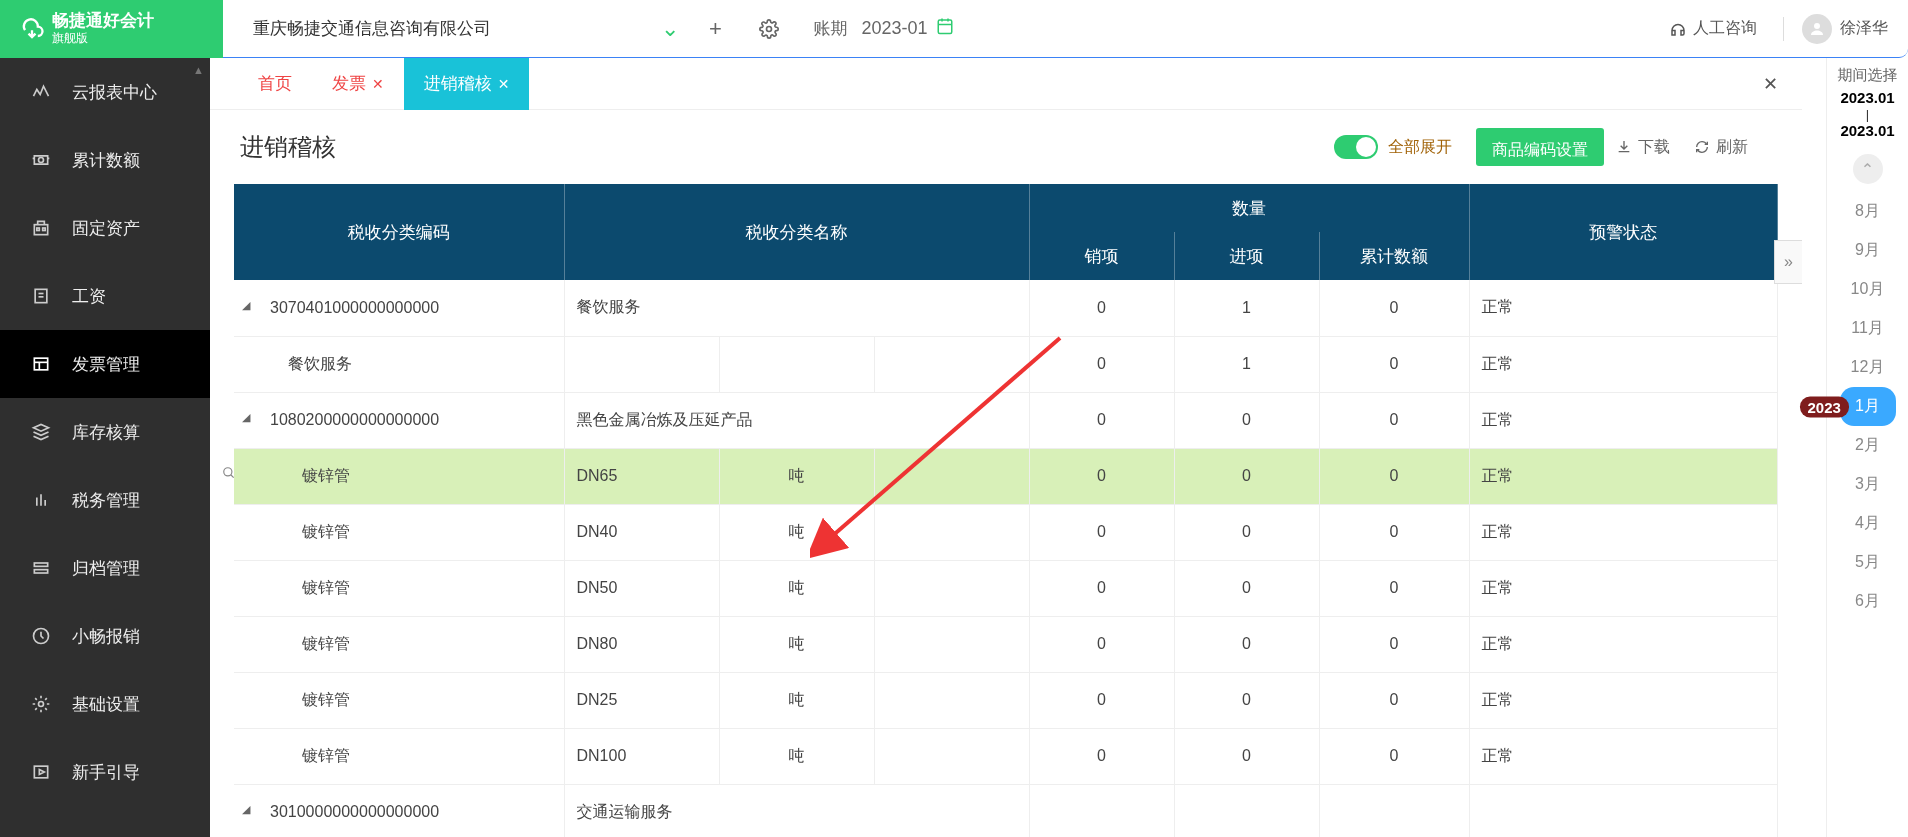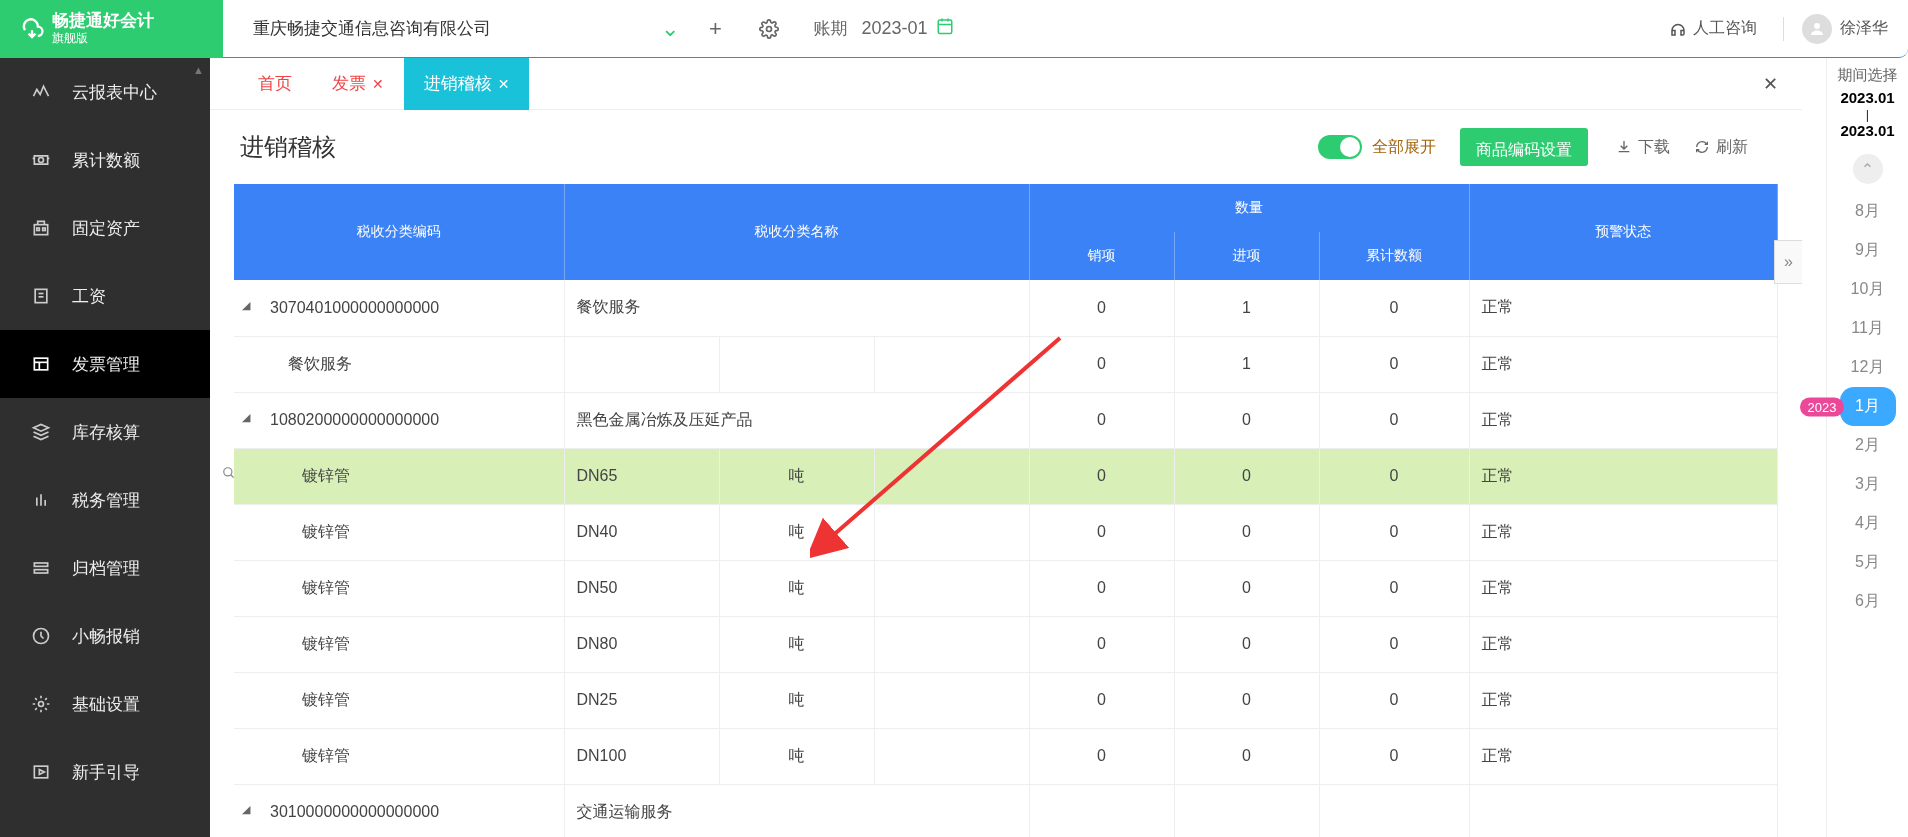--- a/index.html
+++ b/index.html
@@ -45,28 +45,28 @@
 .tab-close { margin-left: 6px; font-size: 14px; }
 .tabs-close-all { position: absolute; right: 24px; font-size: 18px; color: #555; cursor: pointer; }
 
 
 .page-header { display: flex; align-items: center; height: 74px; padding: 0 30px; }
 .page-title { font-size: 24px; color: #333; }
 .page-header-spacer { flex: 1; }
 .toggle { width: 44px; height: 24px; border-radius: 12px; background: #2ecc71; position: relative; margin-right: 10px; }
 .toggle-knob { position: absolute; top: 2px; right: 2px; width: 20px; height: 20px; border-radius: 50%; background: #fff; }
 .toggle-label { font-size: 16px; color: #a16207; margin-right: 24px; }
-.btn-primary { background: #2ecc71; color: #fff; border: none; border-radius: 3px; height: 38px; padding: 12px 16px; font-size: 16px; cursor: pointer; margin-right: 28px; }
+.btn-primary { background: #2ecc71; color: #fff; border: none; border-radius: 3px; height: 38px; padding: 12px 16px; font-size: 16px; cursor: pointer; margin-right: 12px; }
 .action-link { display: flex; align-items: center; color: #666; font-size: 16px; margin-right: 24px; cursor: pointer; }
 .action-link .icon { margin-right: 6px; }
 
 
 .table-wrap { padding: 0 24px; flex: 1; overflow: hidden; }
 table { width: 100%; border-collapse: collapse; table-layout: fixed; }
-thead th { background: #3b82f6; color: #fff; font-weight: 400; font-size: 14px; border-right: 1px solid rgba(255,255,255,0.3); height: 48px; margin-top: 20px; }
+thead th { background: #0c4a6e; color: #fff; font-weight: 400; font-size: 17px; border-right: 1px solid rgba(255,255,255,0.3); height: 48px; margin-top: 20px; }
 thead tr:first-child th:first-child { width: 330px; }
 thead tr:first-child th:nth-child(2) { width: 470px; }
 thead tr:first-child th:nth-child(3) { width: 440px; }
 thead tr:first-child th:nth-child(4) { width: auto; }
 thead tr:last-child th { height: 48px; }
 tbody td { border-bottom: 1px solid #eee; border-right: 1px solid #eee; height: 56px; padding: 0 12px; font-size: 16px; color: #444; }
 tbody tr.highlight td { background: #d8f0b8; }
 .cell-code { padding-left: 18px; position: relative; }
 .expand-caret { position: absolute; left: 8px; color: #666; font-size: 11px; }
 .indent1 { padding-left: 42px; }
@@ -80,21 +80,21 @@
 
 
 .panel-opener { position: absolute; right: 0; top: 182px; width: 28px; height: 44px; border: 1px solid #ddd; border-right: none; background: #f9f9f9; display: flex; align-items: center; justify-content: center; color: #888; }
 
 
 .side-header { font-size: 15px; color: #666; margin-bottom: 4px; }
 .side-period { font-size: 15px; font-weight: bold; color: #000000; line-height: 1.2; }
 .side-scroll-up { width: 30px; height: 30px; border-radius: 50%; background: #eee; color: #aaa; display: flex; align-items: center; justify-content: center; margin: 14px 0 8px; font-size: 16px; }
 .month-item { font-size: 16px; color: #888; padding: 9px 0; cursor: pointer; position: relative; width: 100%; text-align: center; }
 .month-item.active { background: #3aa9ff; color: #fff; border-radius: 14px; width: 56px; }
-.year-badge { position: absolute; left: -40px; top: 50%; transform: translateY(-50%); background: #ec4899; color: #fff; font-size: 13px; padding: 2px 8px; border-radius: 10px; }
+.year-badge { position: absolute; left: -40px; top: 50%; transform: translateY(-50%); background: #7f1d1d; color: #fff; font-size: 15px; padding: 2px 8px; border-radius: 10px; font-weight: bold; }
 </style>
 </head>
 <body>
 
 <div class="header">
   <div class="logo-area">
     <svg class="logo-icon" viewBox="0 0 24 24" fill="none" stroke="#fff" stroke-width="2">
         <path d="M17 18a4 4 0 100-8 6 6 0 10-11 3"></path>
         <path d="M12 13v6m-3-3l3 3 3-3"></path>
       </svg>

